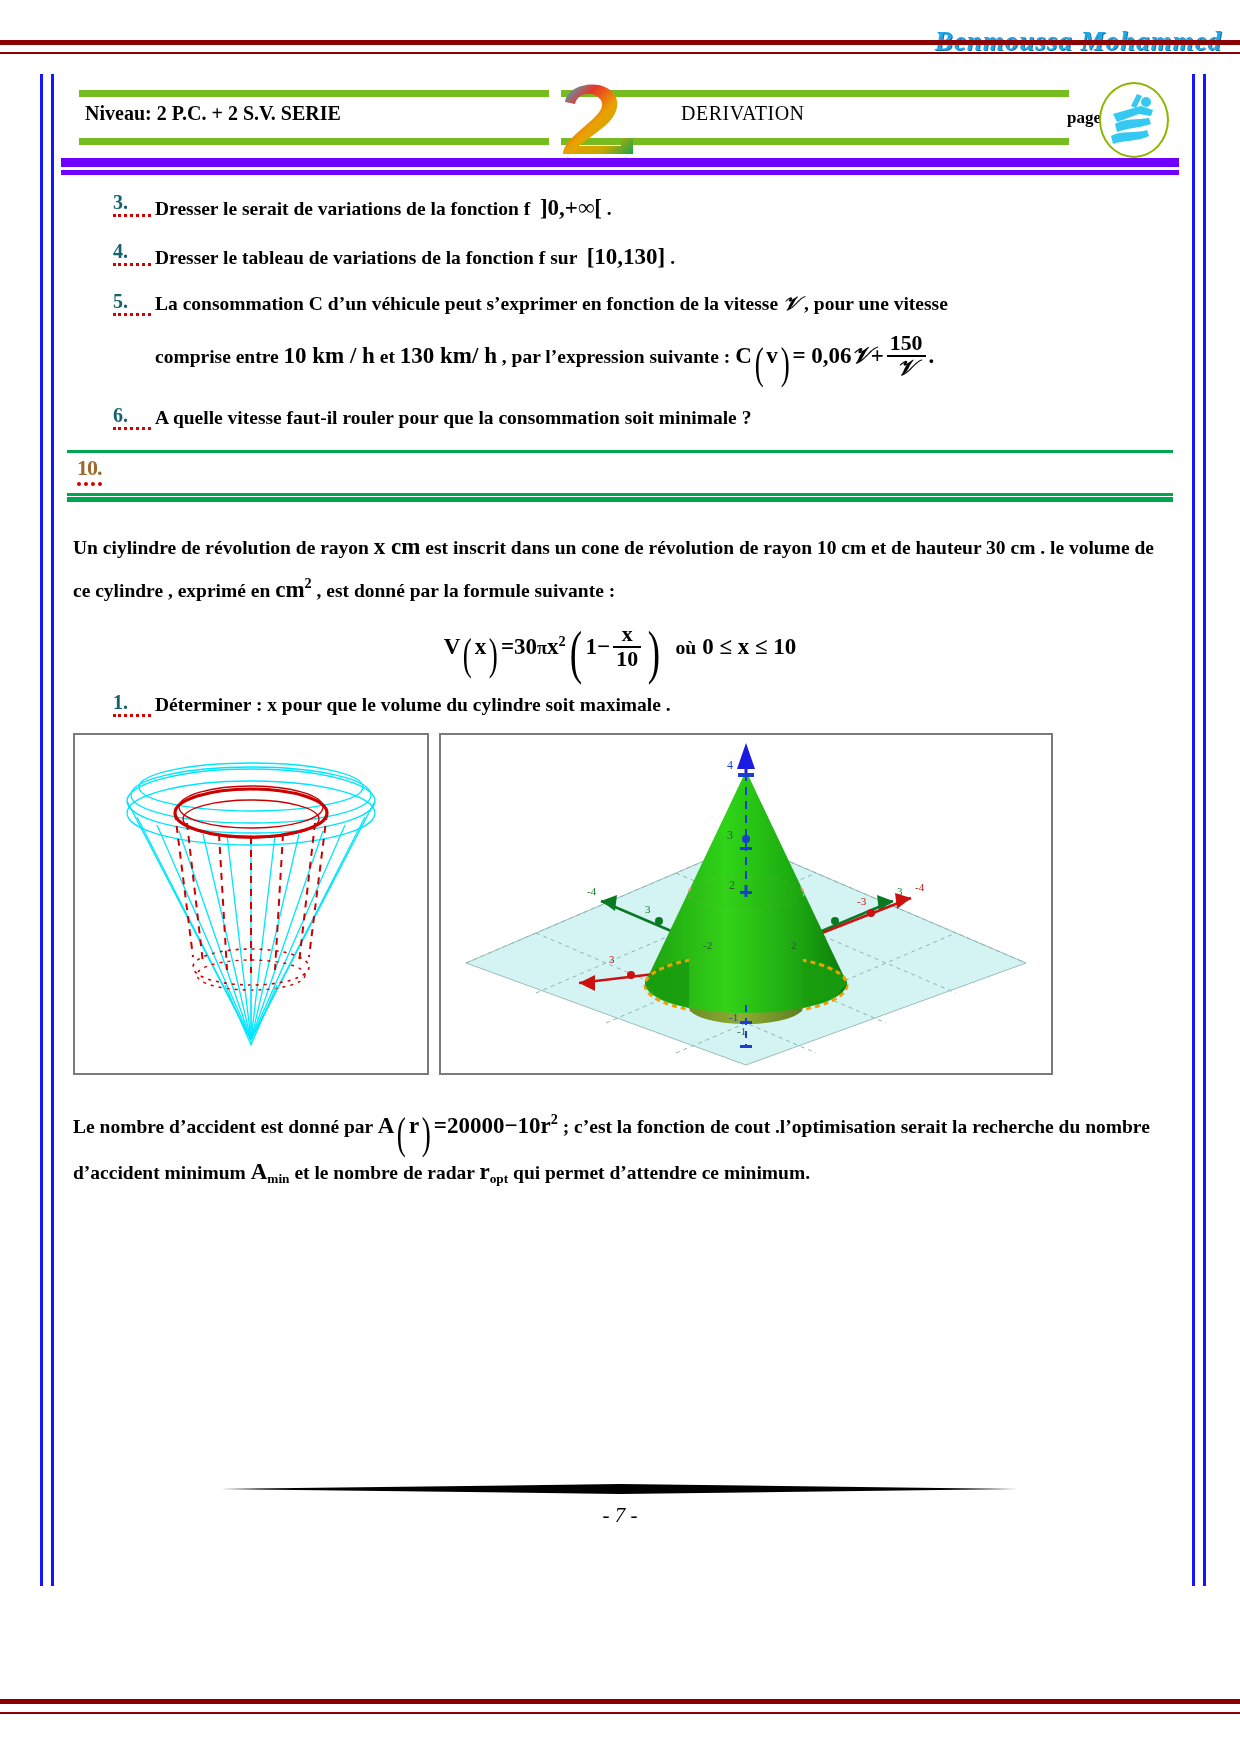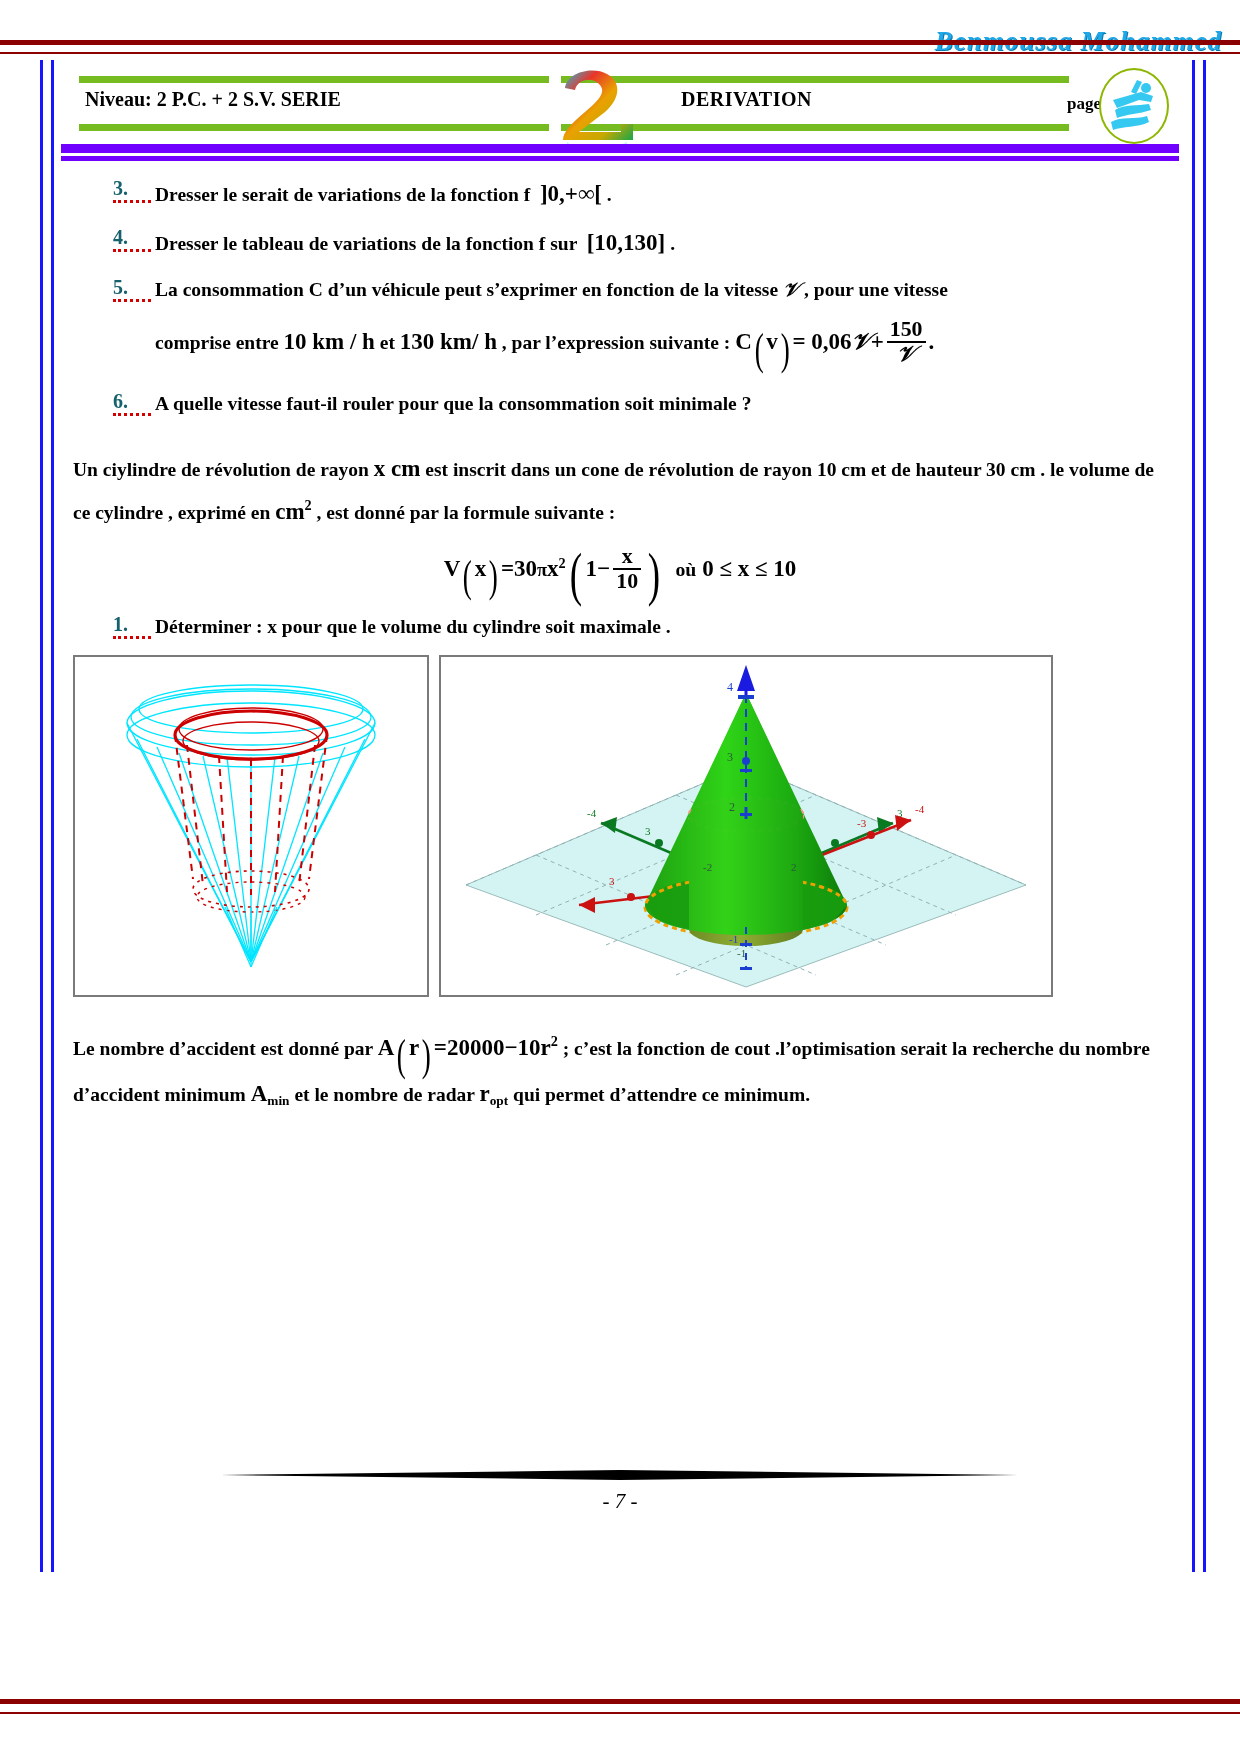--- a/index.html
+++ b/index.html
@@ -19,21 +19,21 @@
     white-space:nowrap;
   }
 
   
   .rule-top{position:absolute;left:0;right:0;}
   .rule-red-thick{height:5px;background:#8b0000;}
   .rule-red-thin{height:2px;background:#8b0000;}
 
   
   .page-frame{
-    position:absolute;left:40px;top:60px;width:1160px;height:1512px;
+    position:absolute;left:40px;top:74px;width:1160px;height:1512px;
     border-left:3px solid #1515ff;border-right:3px solid #1515ff;
   }
   .vbar{position:absolute;top:0;bottom:0;width:3px;background:#1515ff;}
   .vbar.l2{left:8px;} .vbar.r2{right:8px;}
 
   .inner{
     position:absolute;left:18px;top:0;width:1118px;height:100%;
   }
 
   
@@ -48,21 +48,21 @@
   .hdr-line.r{right:110px;left:auto;width:calc(100% - 610px);}
   .hdr-line.top{top:12px;}
   .hdr-line.bot{top:60px;}
 
   .hdr-niveau{
     position:absolute;left:24px;top:24px;
     font-weight:bold;font-size:20px;color:#000;white-space:nowrap;
   }
   .hdr-title{
     position:absolute;left:620px;top:24px;
-    font-weight:bold;font-size:20px;color:#000;letter-spacing:.5px;
+    font-weight:normal;font-size:20px;color:#000;letter-spacing:.5px;
   }
   .hdr-page{
     position:absolute;right:78px;top:30px;
     font-family:"Liberation Serif",serif;font-weight:bold;
     font-size:17px;color:#000;
   }
   .big2{
     position:absolute;left:480px;top:-2px;width:120px;height:84px;
   }
   .logo-oval{
@@ -265,20 +265,24 @@
             </span>
           </div>
         </div>
       </div>
 
       <div class="q" style="margin-top:22px">
         <div class="qnum">6.</div>
         <div class="qtxt">A quelle vitesse faut-il rouler pour que la consommation soit minimale ?</div>
       </div>
 
+      <div class="exo" style="margin-top:18px">
+        <div class="exo-num">10.</div>
+        <div class="greenbar"></div>
+      </div>
       <div class="exo-gap"></div>
 
       <div class="body-par">
         <span>Un ciylindre de révolution de rayon</span>
         <span class="bigger">x cm</span>
         <span>est inscrit dans un cone de révolution de rayon 10 cm et de hauteur</span>
         <span>30 cm . le volume de ce cylindre , exprimé en</span>
         <span class="bigger"><span>cm</span><sup class="s">2</sup></span>
         <span>, est donné par la formule suivante :</span>
       </div>

